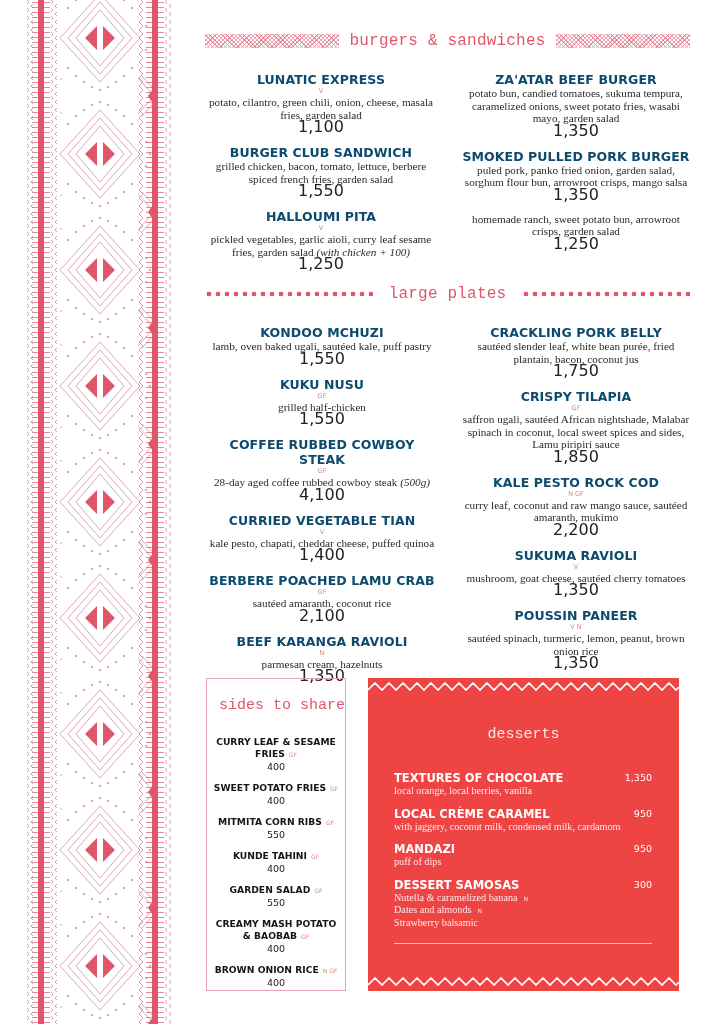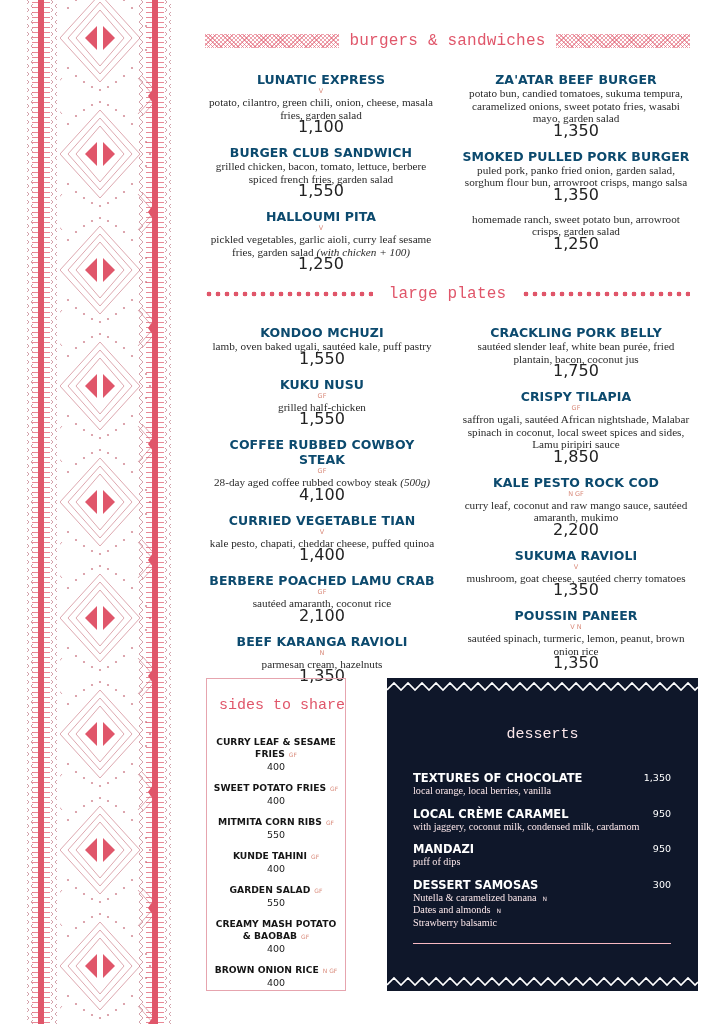--- a/index.html
+++ b/index.html
@@ -30,21 +30,21 @@
 
   
   .sides-box { position: absolute; left: 206px; top: 678px; width: 140px; height: 313px; border: 1px solid #e6a4ae; text-align: center; }
   .sides-title { font-family: "Liberation Mono", "DejaVu Sans Mono", monospace; color: #e0566a; font-size: 15px; margin-top: 18px; margin-bottom: 22px; text-align: right; }
   .side-item { margin-bottom: 9px; }
   .side-name { font-family: "DejaVu Sans", sans-serif; font-weight: bold; font-size: 9.2px; line-height: 12px; color: #161616; padding: 0 6px; }
   .side-tag { font-weight: normal; font-size: 6px; color: #d98a7a; margin-left: 4px; }
   .side-price { font-family: "DejaVu Sans", sans-serif; font-size: 9.5px; line-height: 12px; color: #222; }
 
   
-  .desserts-box { position: absolute; left: 387px; top: 678px; width: 311px; height: 313px; background: #0f172a; color: #fff; }
+  .desserts-box { position: absolute; left: 368px; top: 678px; width: 311px; height: 313px; background: #ef4444; color: #fff; }
   .zigzag { position: absolute; left: 0; width: 311px; height: 12px; }
   .zigzag.top { top: 2px; }
   .zigzag.bottom { bottom: 4px; }
   .desserts-title { font-family: "Liberation Mono", "DejaVu Sans Mono", monospace; font-size: 15px; text-align: center; margin-top: 48px; margin-bottom: 28px; color: #fbe7ea; }
   .d-item { position: relative; padding: 0 26px; margin-bottom: 10px; }
   .d-name { font-family: "DejaVu Sans", sans-serif; font-weight: bold; font-size: 11.5px; line-height: 14px; color: #fff; }
   .d-price { position: absolute; right: 27px; top: 1px; font-family: "DejaVu Sans", sans-serif; font-size: 9.5px; color: #fff; }
   .d-desc { font-family: "Liberation Serif", serif; font-size: 10.2px; line-height: 11.5px; color: #fde8eb; }
   .d-tag { font-family: "DejaVu Sans", sans-serif; font-size: 6px; margin-left: 6px; color: #fde8eb; }
   .d-rule { position: absolute; left: 26px; right: 27px; top: 265px; height: 1px; background: #f7b9c2; }

